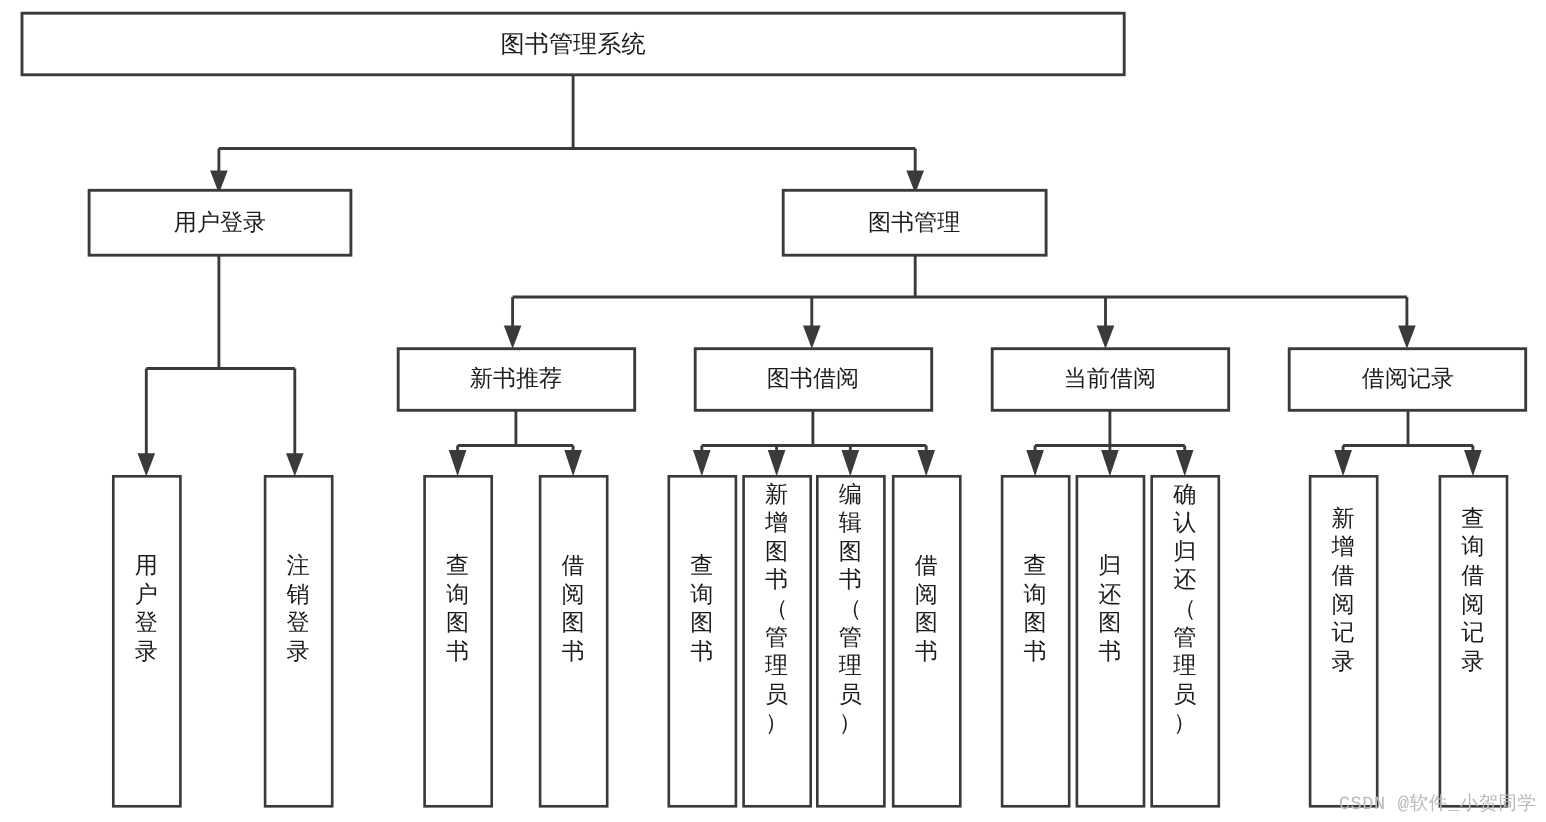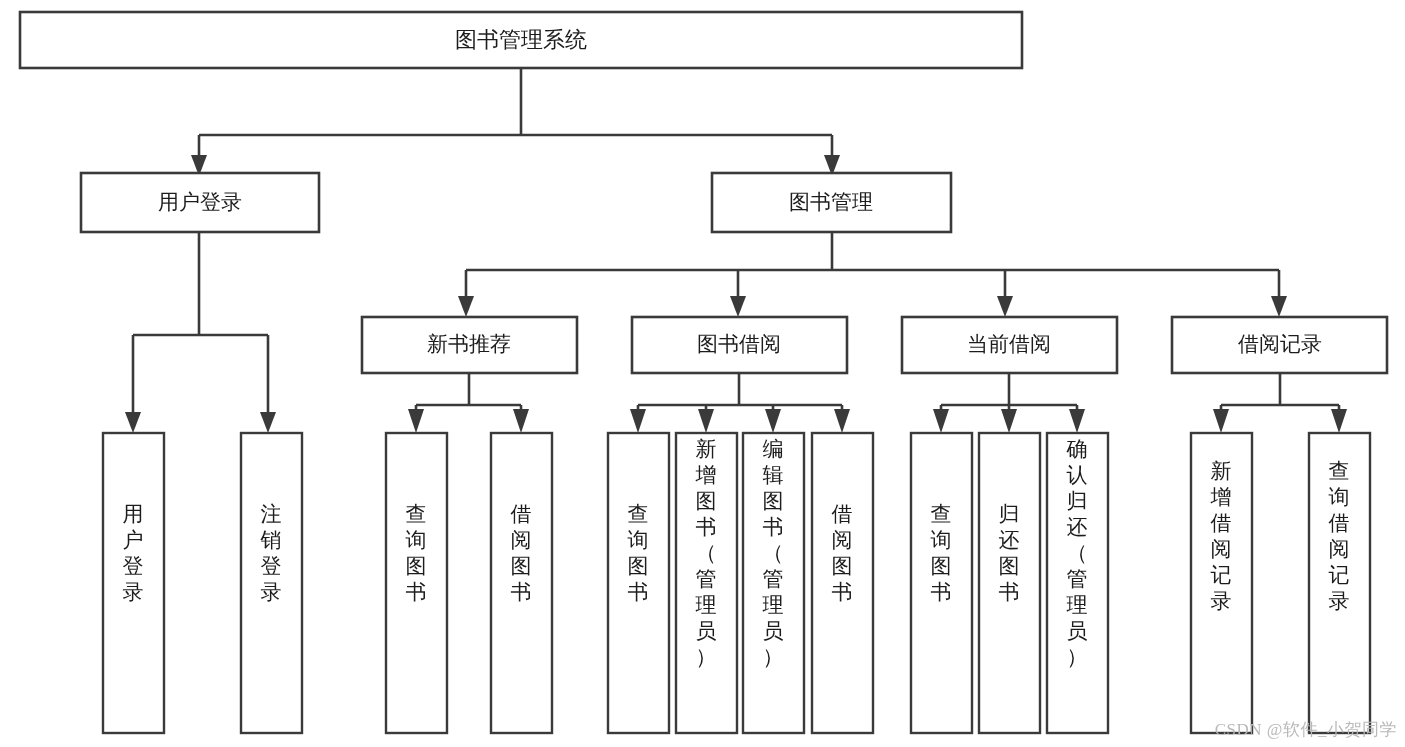--- a/index.html
+++ b/index.html
@@ -59,21 +59,21 @@
   .vtext {
     font-family: "DejaVu Sans", "Liberation Sans", sans-serif;
     font-size: 21px;
     fill: #1c1c1c;
     text-anchor: middle;
   }
   .watermark {
     position: absolute;
     right: 8px;
     bottom: 6px;
-    font-family: Liberation Serif, serif;
+    font-family: Liberation Mono, monospace;
     font-size: 17px;
     color: #b9b9b9;
     letter-spacing: 0.5px;
     white-space: nowrap;
     user-select: none;
   }
 </style>
 </head>
 <body>
 

